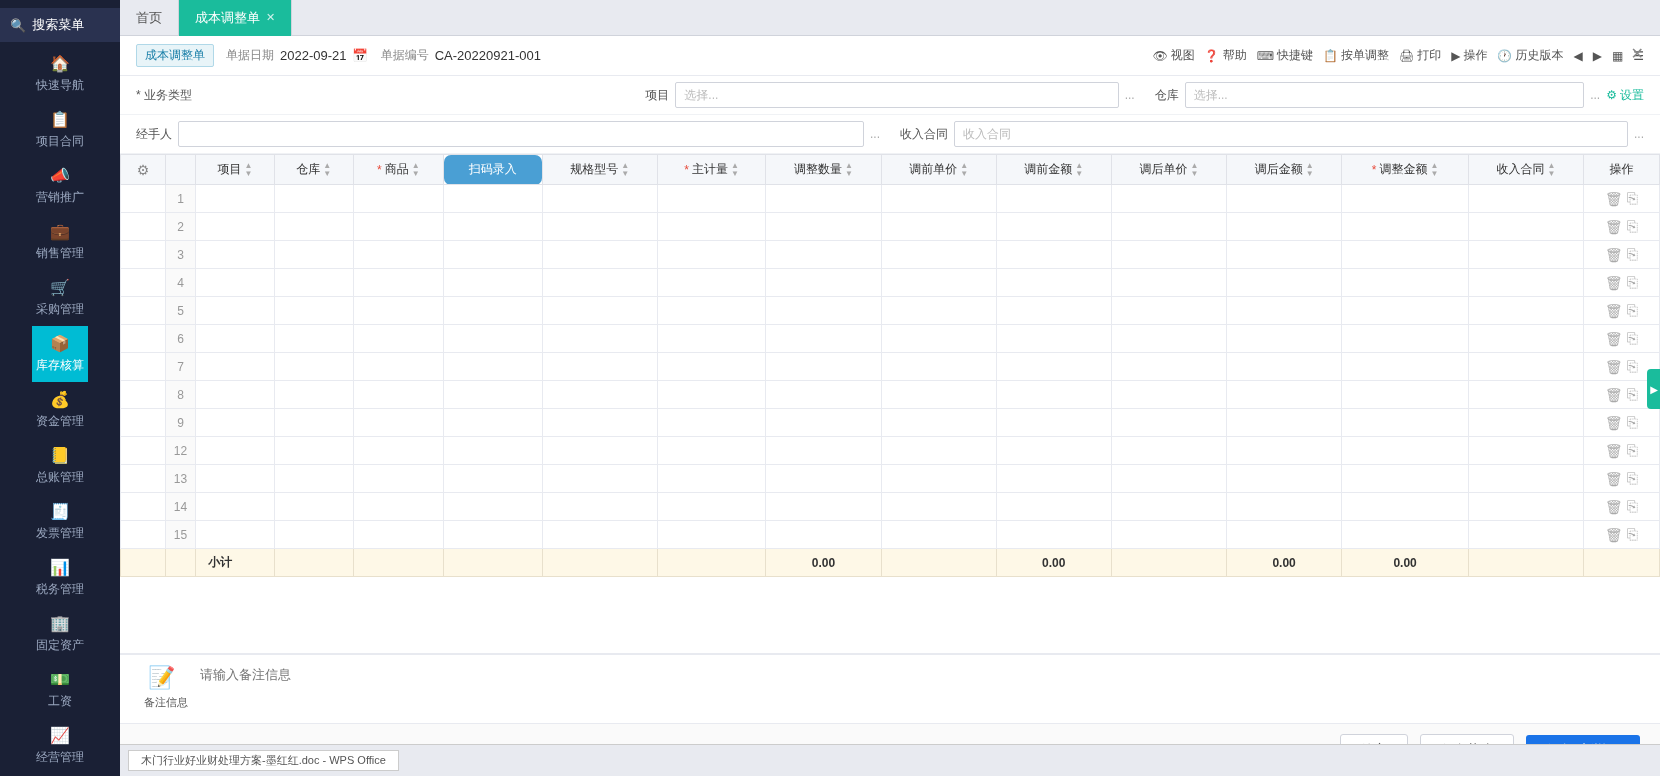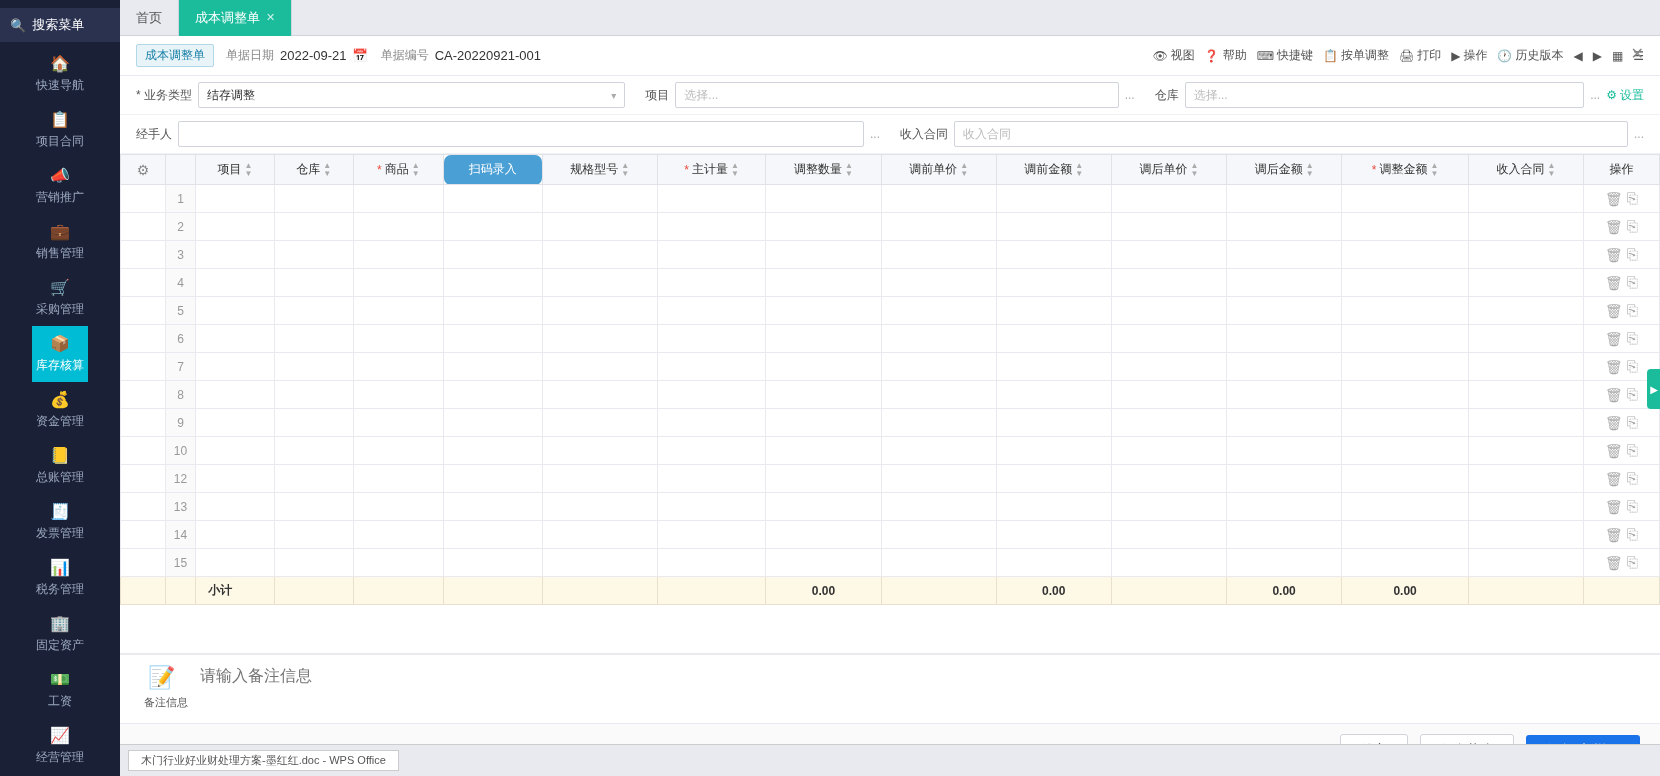--- a/index.html
+++ b/index.html
@@ -224,21 +224,21 @@
       align-items: center;
       gap: 4px;
       min-width: 50px;
     }
     .remarks-icon { font-size: 22px; color: #555; }
     .remarks-label { font-size: 11px; color: #555; margin-left: 8px; }
     .remarks-input {
       flex: 1;
       border: none;
       outline: none;
-      font-size: 16px;
+      font-size: 13px;
       color: #bbb;
       padding-top: 2px;
       background: transparent;
       width: 100%;
     }
 
     
     .doc-footer {
       display: flex;
       align-items: center;
@@ -446,24 +446,20 @@
           <span>▶</span>
           <span>▦</span>
           <span>☰</span>
         </div>
       <span class="doc-close">✕</span>
     </div>
 
     <div class="form-row">
       <div class="form-field">
         <label>* 业务类型</label>
-        <div class="field-value">
-          <span>结存调整</span>
-          <span class="chevron">▾</span>
-        </div>
       </div>
       <div class="form-field">
         <label>项目</label>
         <div class="field-value" style="color:#bbb;">
           <span>选择...</span>
         </div>
         <span class="field-dots">...</span>
       </div>
       <div class="form-field">
         <label>仓库</label>
@@ -817,43 +813,20 @@
               <td></td>
               <td>
                 <div class="action-cell">
                   <span class="action-btn">🗑</span>
                   <span class="action-btn">⎘</span>
                 </div>
               </td>
             </tr>
             <tr>
               <td></td>
-              <td class="row-num">10</td>
-              <td></td>
-              <td></td>
-              <td></td>
-              <td></td>
-              <td></td>
-              <td></td>
-              <td></td>
-              <td></td>
-              <td></td>
-              <td></td>
-              <td></td>
-              <td></td>
-              <td></td>
-              <td>
-                <div class="action-cell">
-                  <span class="action-btn">🗑</span>
-                  <span class="action-btn">⎘</span>
-                </div>
-              </td>
-            </tr>
-            <tr>
-              <td></td>
               <td class="row-num">12</td>
               <td></td>
               <td></td>
               <td></td>
               <td></td>
               <td></td>
               <td></td>
               <td></td>
               <td></td>
               <td></td>

